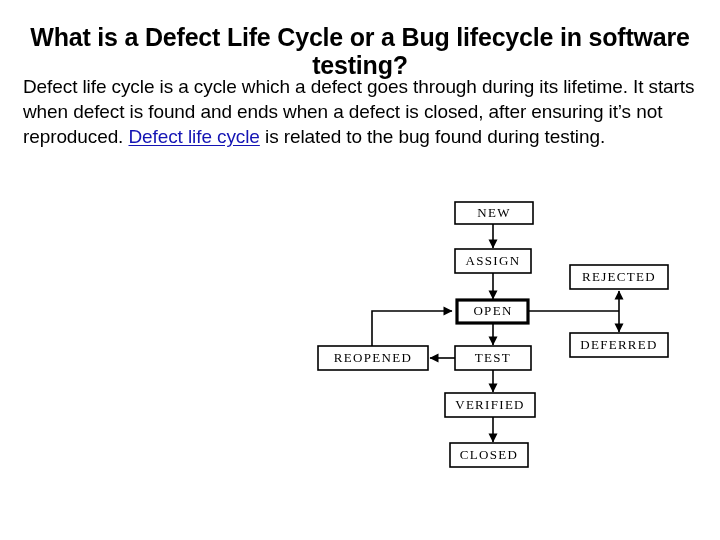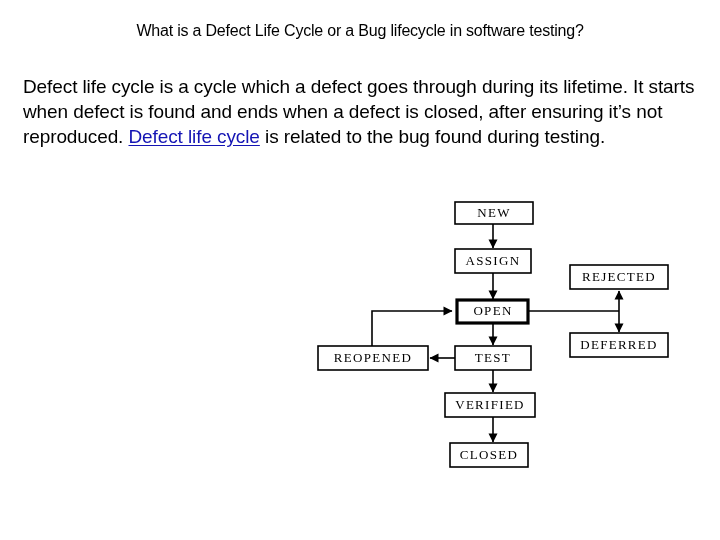--- a/index.html
+++ b/index.html
@@ -16,22 +16,22 @@
     position: relative;
   }
 
   
   #page-title {
     position: absolute;
     left: 8px;
     top: 6px;
     width: 704px;
     text-align: center;
-    font-size: 16px;
-    font-weight: normal;
+    font-size: 25px;
+    font-weight: bold;
     line-height: 28px;
     letter-spacing: -0.2px;
   }
 
   
   #body-copy {
     position: absolute;
     left: 23px;
     top: 74px;
     width: 700px;

